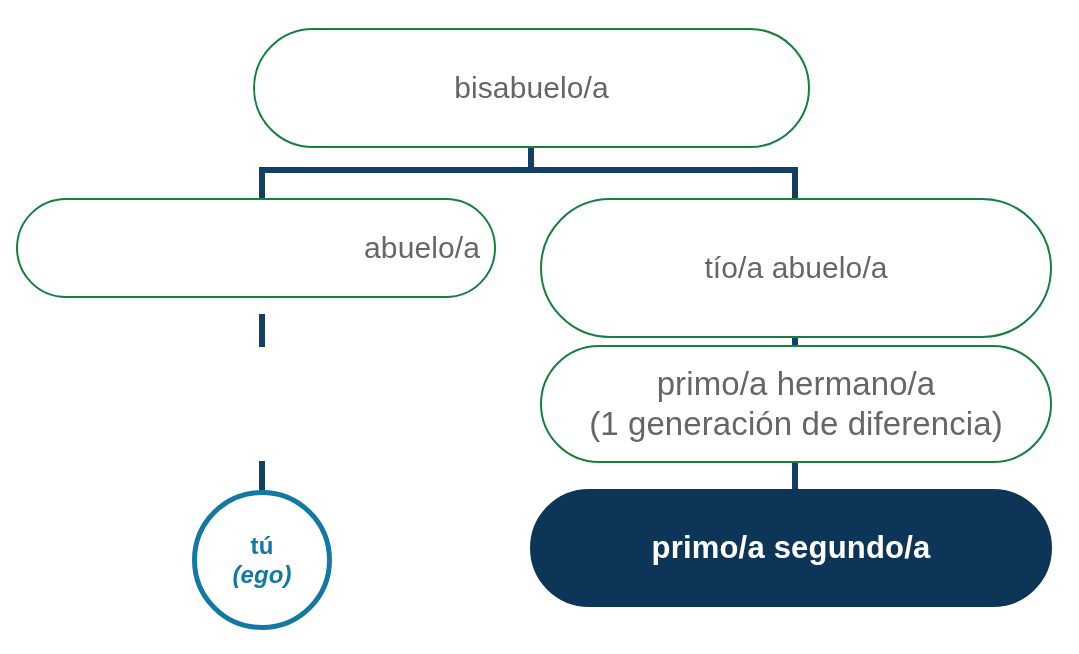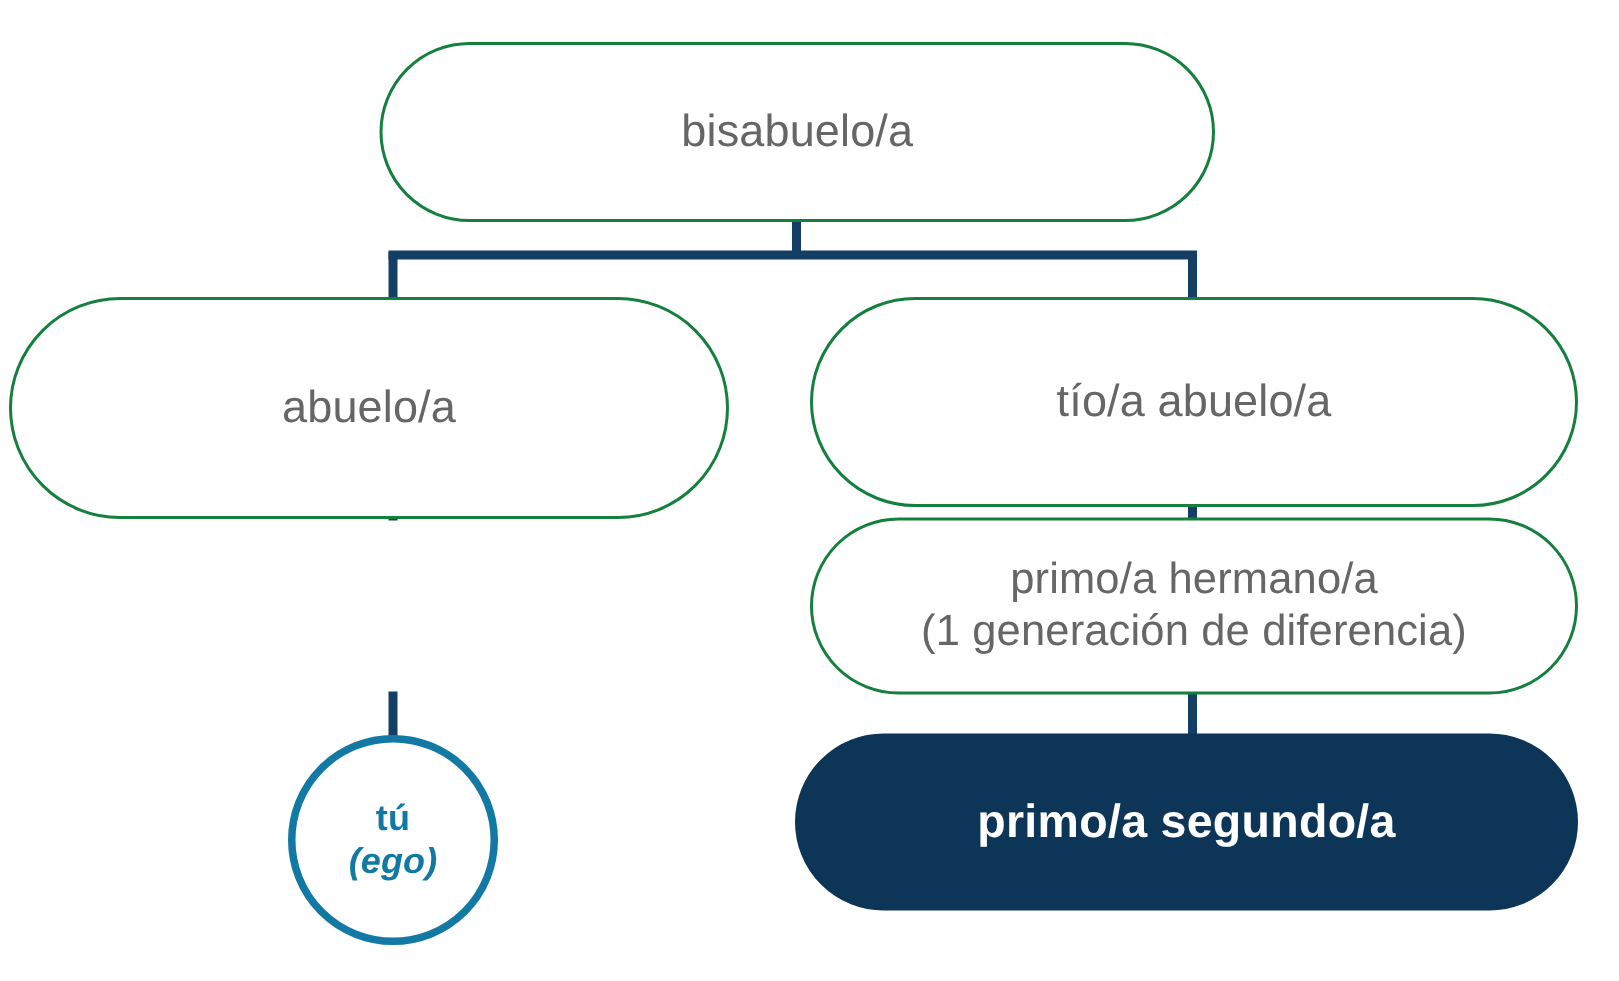--- a/index.html
+++ b/index.html
@@ -54,24 +54,25 @@
   }
   
   #node-bisabuelo {
     left: 253px;
     top: 28px;
     width: 557px;
     height: 120px;
   }
   
   #node-abuelo {
-    left: 6px;
+    left: 16px;
     top: 198px;
     width: 480px;
-    height: 148px;
+    height: 100px;
+    justify-content: flex-end;
   }
   #node-tio-abuelo {
     left: 540px;
     top: 198px;
     width: 512px;
     height: 140px;
   }
   
   #node-padre-madre {
     left: 22px;
@@ -79,21 +80,21 @@
     width: 480px;
     height: 118px;
   }
   #node-primo-hermano {
     left: 540px;
     top: 345px;
     width: 512px;
     height: 118px;
   }
   #node-primo-hermano .lines {
-    font-size: 29px;
+    font-size: 33px;
     line-height: 1.2;
   }
   
   #node-ego {
     left: 192px;
     top: 490px;
     width: 140px;
     height: 140px;
     border: 5px solid #1279a5;
     border-radius: 50%;

